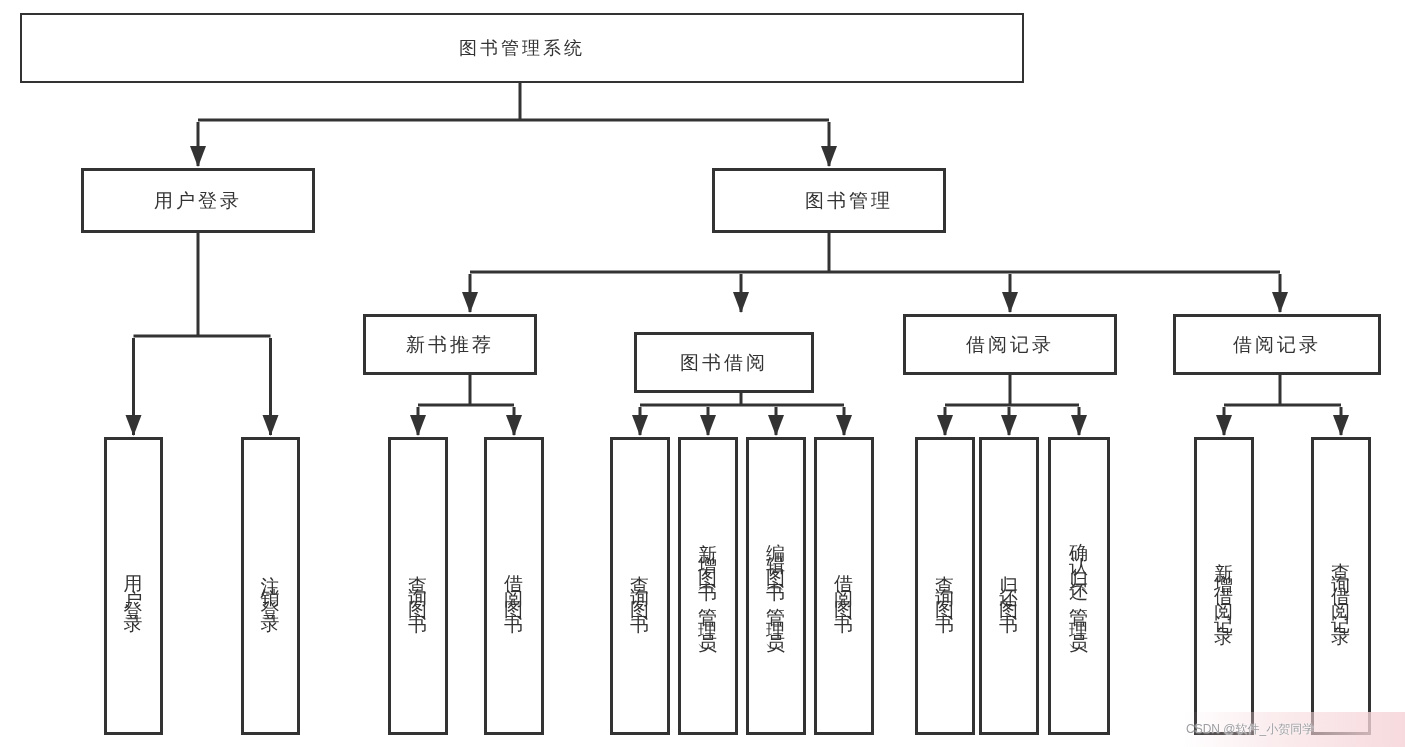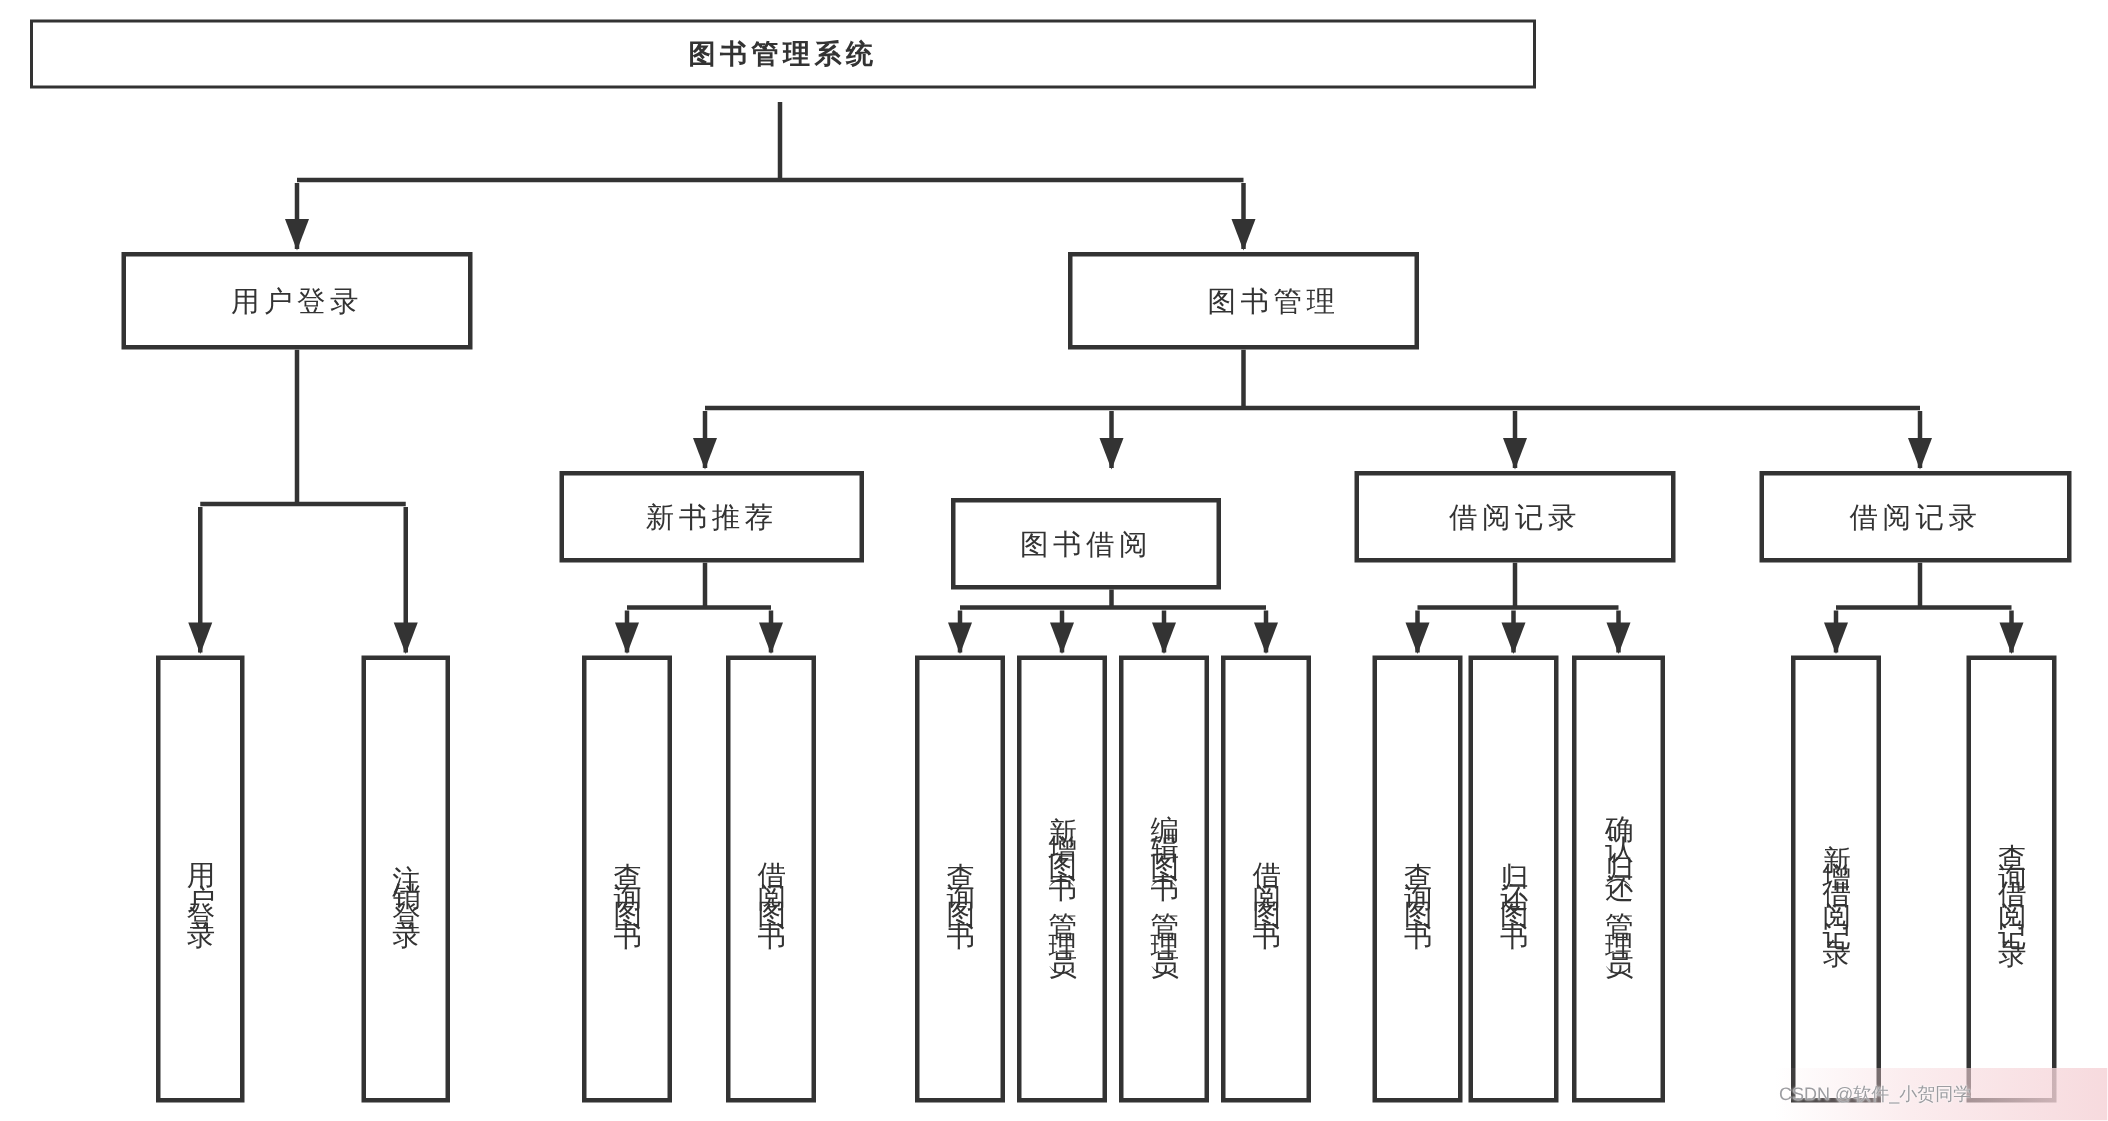--- a/index.html
+++ b/index.html
@@ -30,24 +30,24 @@
     z-index:2;
   }
   .hbox{font-size:19px;letter-spacing:3px;}
   .vbox{
     writing-mode:vertical-rl;
     font-size:19px;
     letter-spacing:13px;
     line-height:1;
     text-align:center;
   }
-  .b-root   {left:20px;  top:13px;  width:1004px;height:46px; border-width:2px;font-size:18px;font-weight:bold;}
+  .b-root   {left:20px;  top:13px;  width:1004px;height:70px; border-width:2px;font-size:18px;}
   .b-ulogin {left:81px;  top:168px; width:234px; height:65px;}
   .b-bmgmt  {left:712px; top:168px; width:234px; height:65px;padding-left:40px;}
-  .b-newbook{left:363px; top:314px; width:203px; height:61px;margin-left:10px;}
+  .b-newbook{left:363px; top:314px; width:174px; height:61px;}
   .b-borrow {left:634px; top:332px; width:180px; height:61px;}
   .b-current{left:903px; top:314px; width:214px; height:61px;}
   .b-record {left:1173px;top:314px; width:208px; height:61px;}
   .b-ul1{left:104px; top:437px;width:59px;height:298px;}
   .b-ul2{left:241px; top:437px;width:59px;height:298px;}
   .b-xs1{left:388px; top:437px;width:60px;height:298px;}
   .b-xs2{left:484px; top:437px;width:60px;height:298px;}
   .b-ts1{left:610px; top:437px;width:60px;height:298px;}
   .b-ts2{left:678px; top:437px;width:60px;height:298px;}
   .b-ts3{left:746px; top:437px;width:60px;height:298px;}

